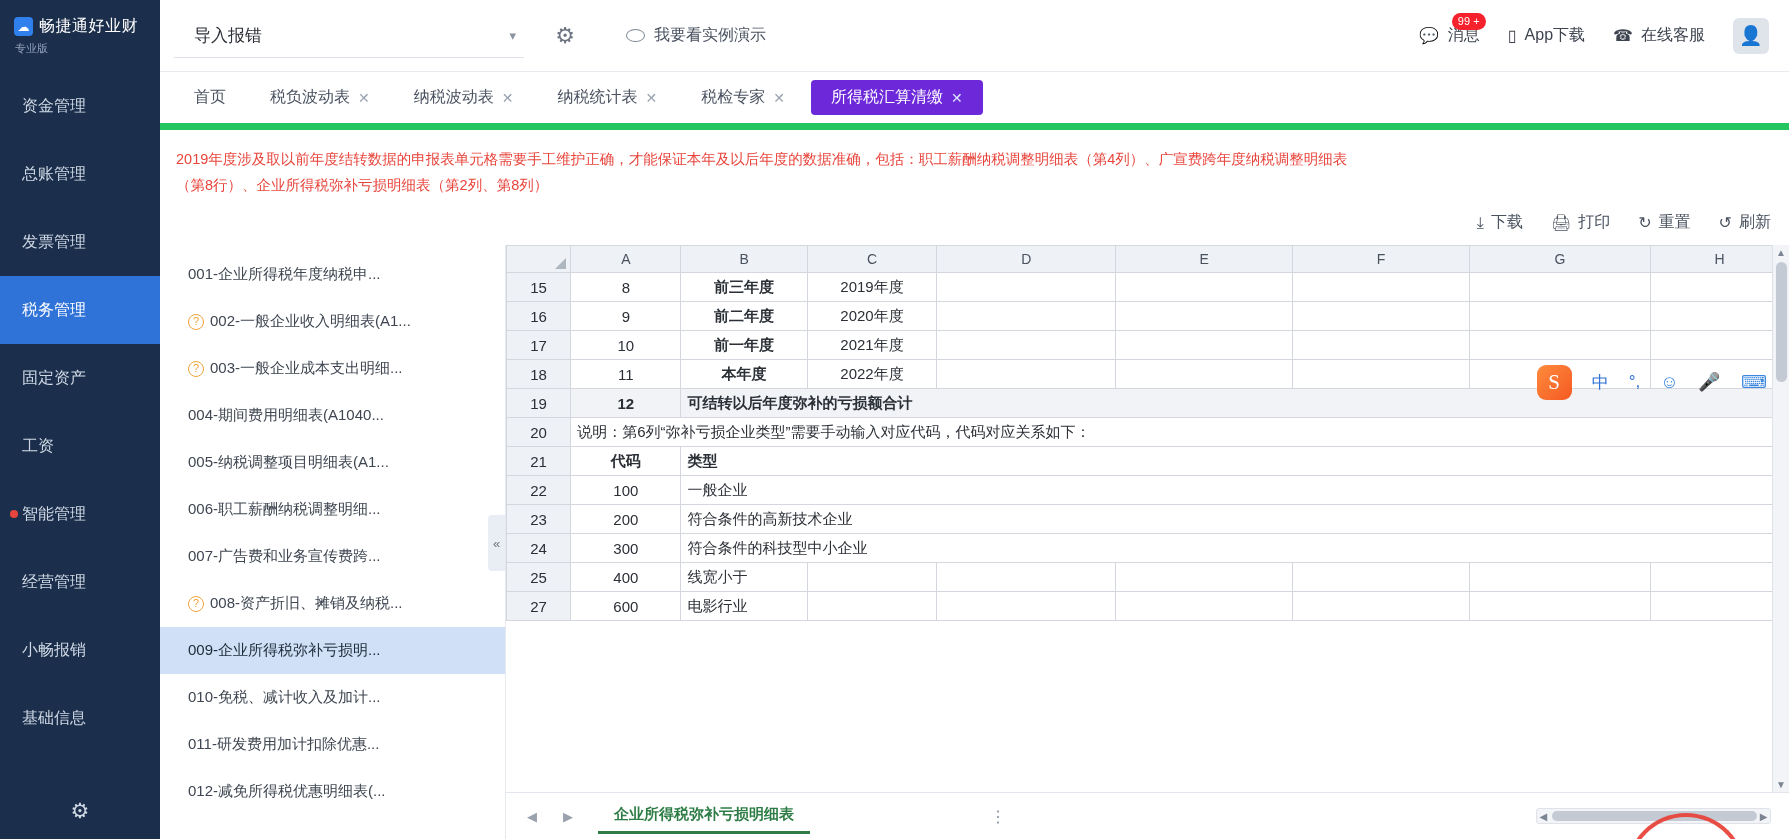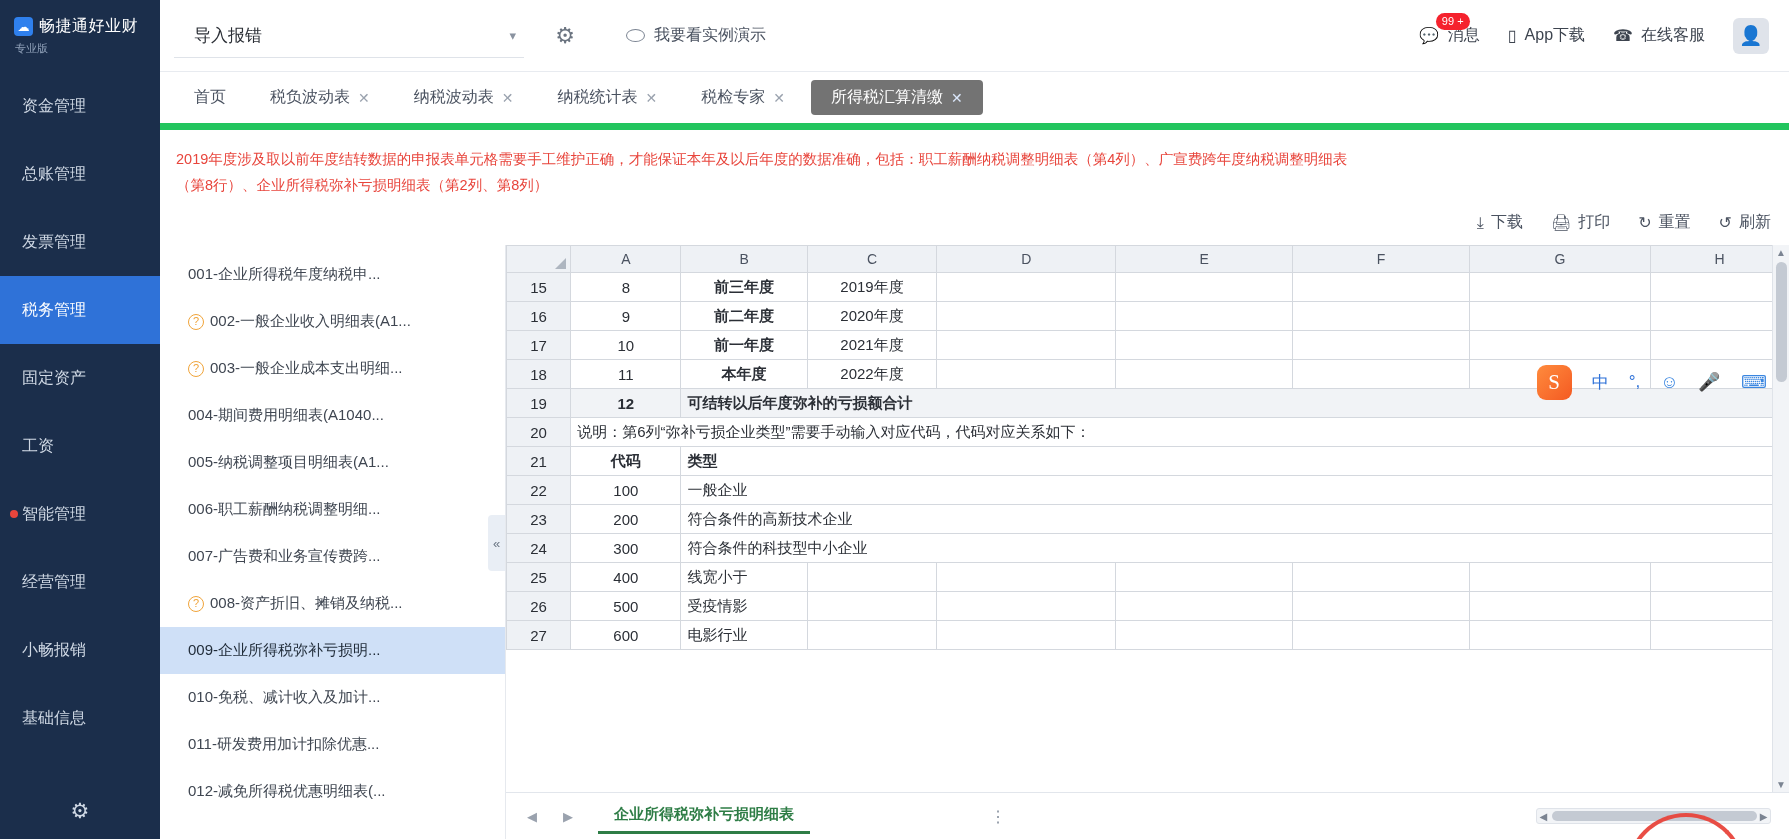--- a/index.html
+++ b/index.html
@@ -85,21 +85,21 @@
     margin-left: 46px; display: flex; align-items: center; gap: 9px;
     color: #4a5260; font-size: 16px; cursor: pointer;
   }
   .demo-ring {
     width: 19px; height: 13px; border: 1.6px solid #7b8492; border-radius: 50%;
     display: inline-block;
   }
   .top-right { margin-left: auto; display: flex; align-items: center; gap: 28px; }
   .top-right .t-item { display: flex; align-items: center; gap: 8px; color: #3d444f; font-size: 16px; cursor: pointer; position: relative; }
   .badge {
-    position: absolute; top: -12px; left: 16px;
+    position: absolute; top: -12px; left: 32px;
     background: #f5222d; color: #fff; font-size: 11px;
     border-radius: 9px; padding: 1px 6px; line-height: 15px;
     white-space: nowrap;
     text-align: right;
   }
   .avatar {
     width: 36px; height: 36px; border-radius: 6px; background: #dfe3ea;
     display: flex; align-items: center; justify-content: center;
     color: #8d96a3; font-size: 19px;
   }
@@ -108,21 +108,21 @@
   .tabs {
     height: 58px; background: #fff; display: flex; align-items: stretch;
     padding-left: 12px; border-bottom: 7px solid #22c55e;
   }
   .tab {
     display: flex; align-items: center; gap: 8px;
     padding: 0 22px; font-size: 16px; color: #4a5260; cursor: pointer;
   }
   .tab .x { color: #9aa2ae; font-size: 14px; }
   .tab.active {
-    background: #737373; color: #fff; border-radius: 4px;
+    background: #6d28d9; color: #fff; border-radius: 4px;
     margin: 8px 4px; padding: 0 20px;
   }
   .tab.active .x { color: #dbe7fb; }
 
   
   .notice-row {
     display: flex; align-items: flex-start; padding: 16px 18px 12px 16px;
     background: #fff;
     flex-direction: column;
   }
@@ -545,31 +545,20 @@
                 <td class="c-center">400</td>
                 <td>线宽小于</td>
                 <td></td>
                 <td></td>
                 <td></td>
                 <td></td>
                 <td></td>
                 <td></td>
               </tr>
 
-              <tr>
-                <td class="rowhdr">26</td>
-                <td class="c-center">500</td>
-                <td>受疫情影</td>
-                <td></td>
-                <td></td>
-                <td></td>
-                <td></td>
-                <td></td>
-                <td></td>
-              </tr>
 
               <tr>
                 <td class="rowhdr">27</td>
                 <td class="c-center">600</td>
                 <td>电影行业</td>
                 <td></td>
                 <td></td>
                 <td></td>
                 <td></td>
                 <td></td>

